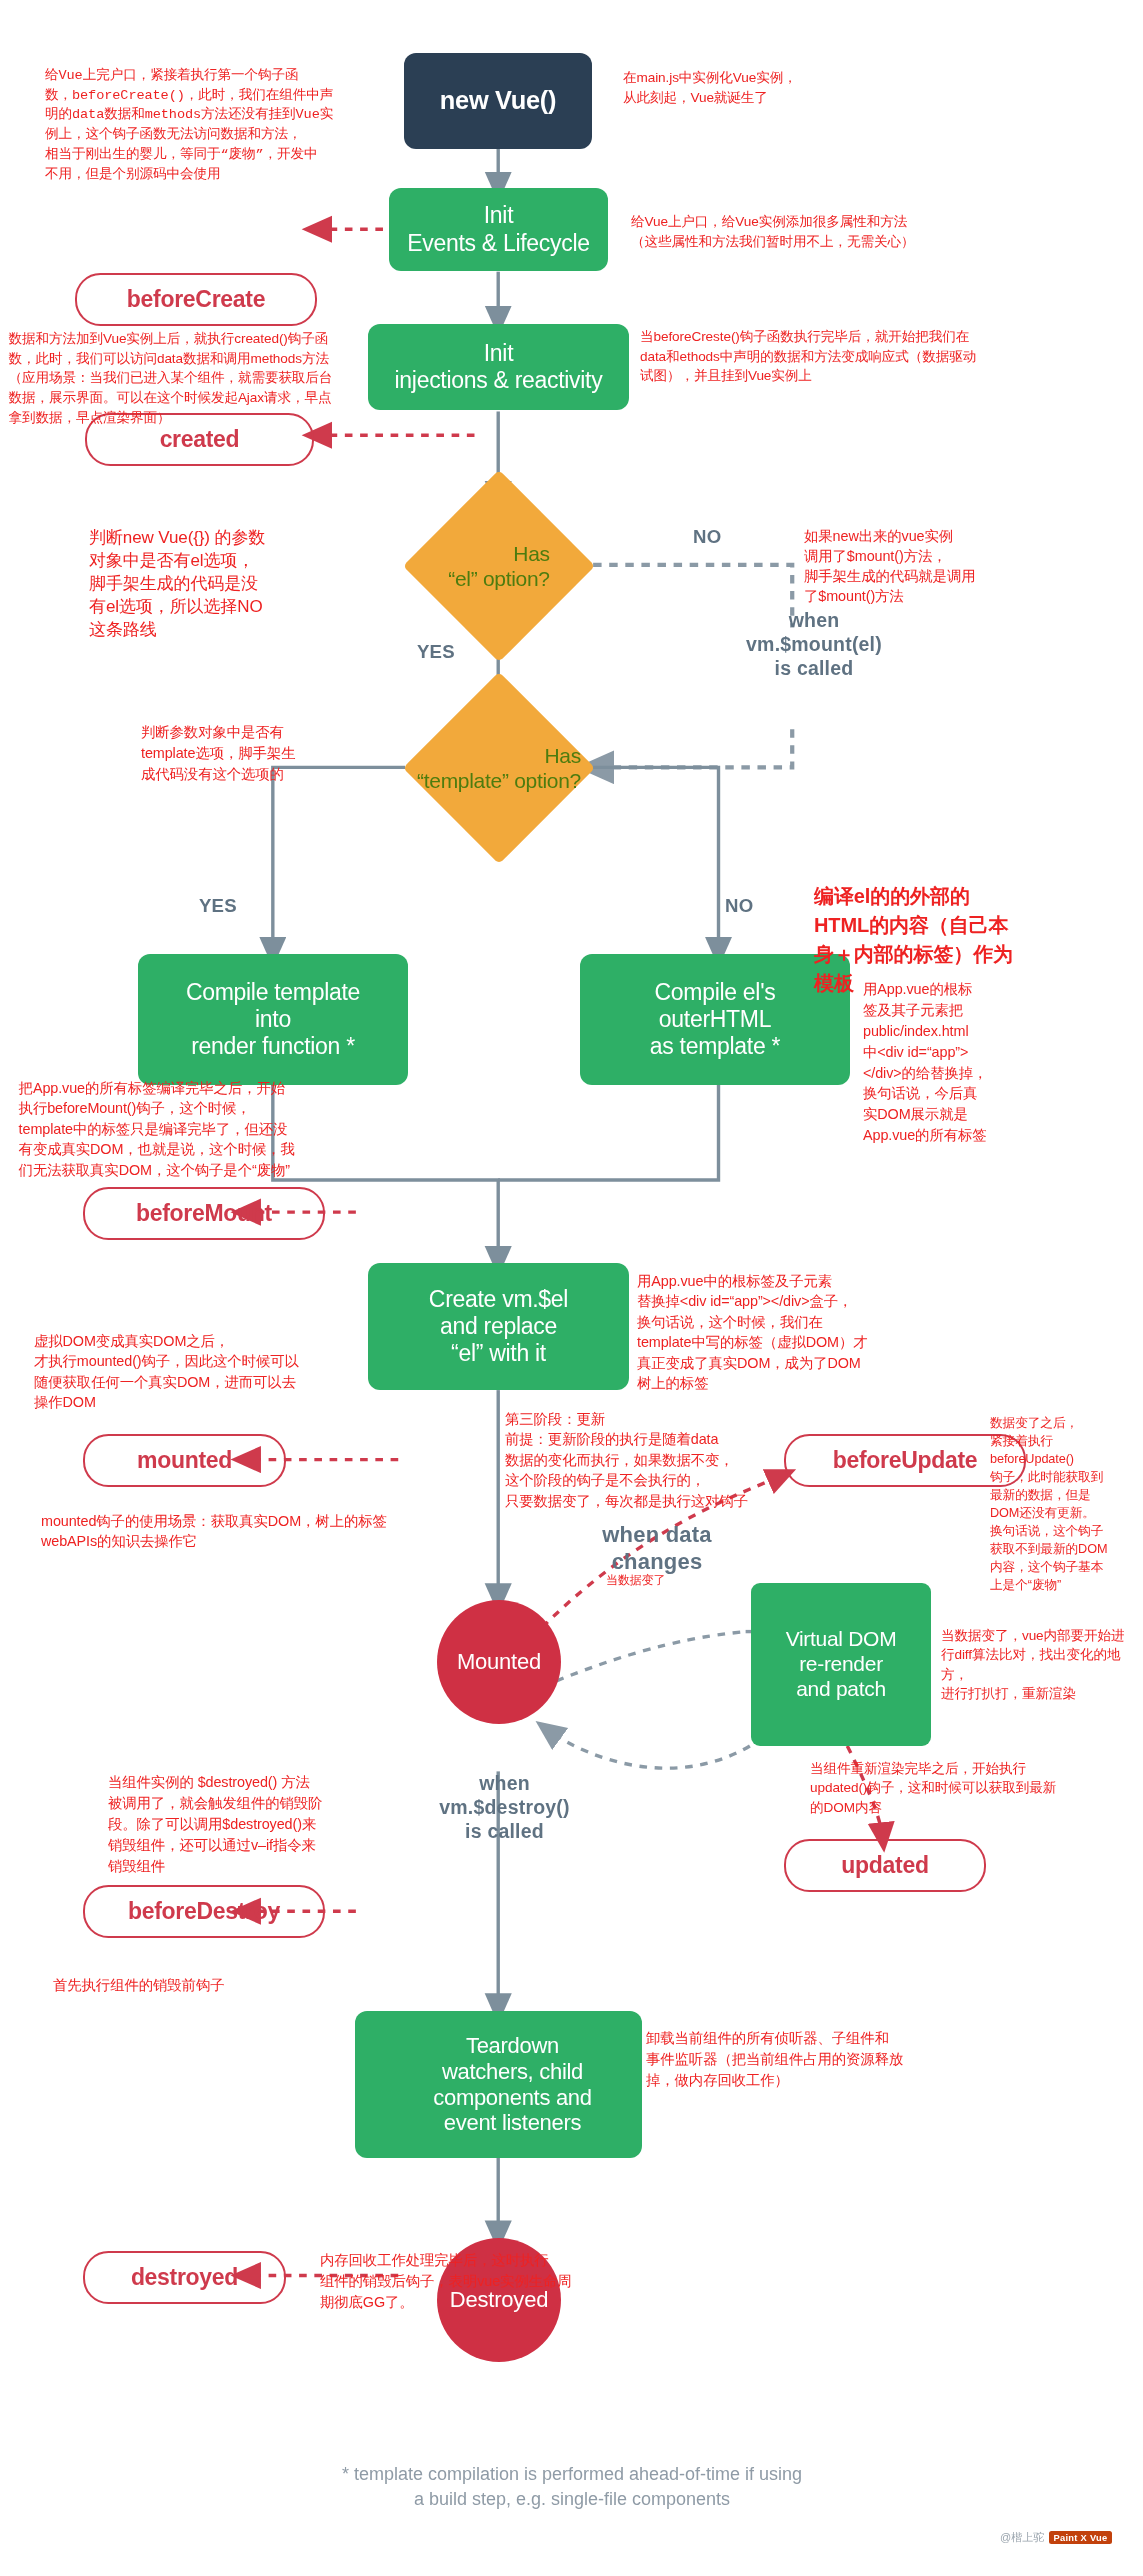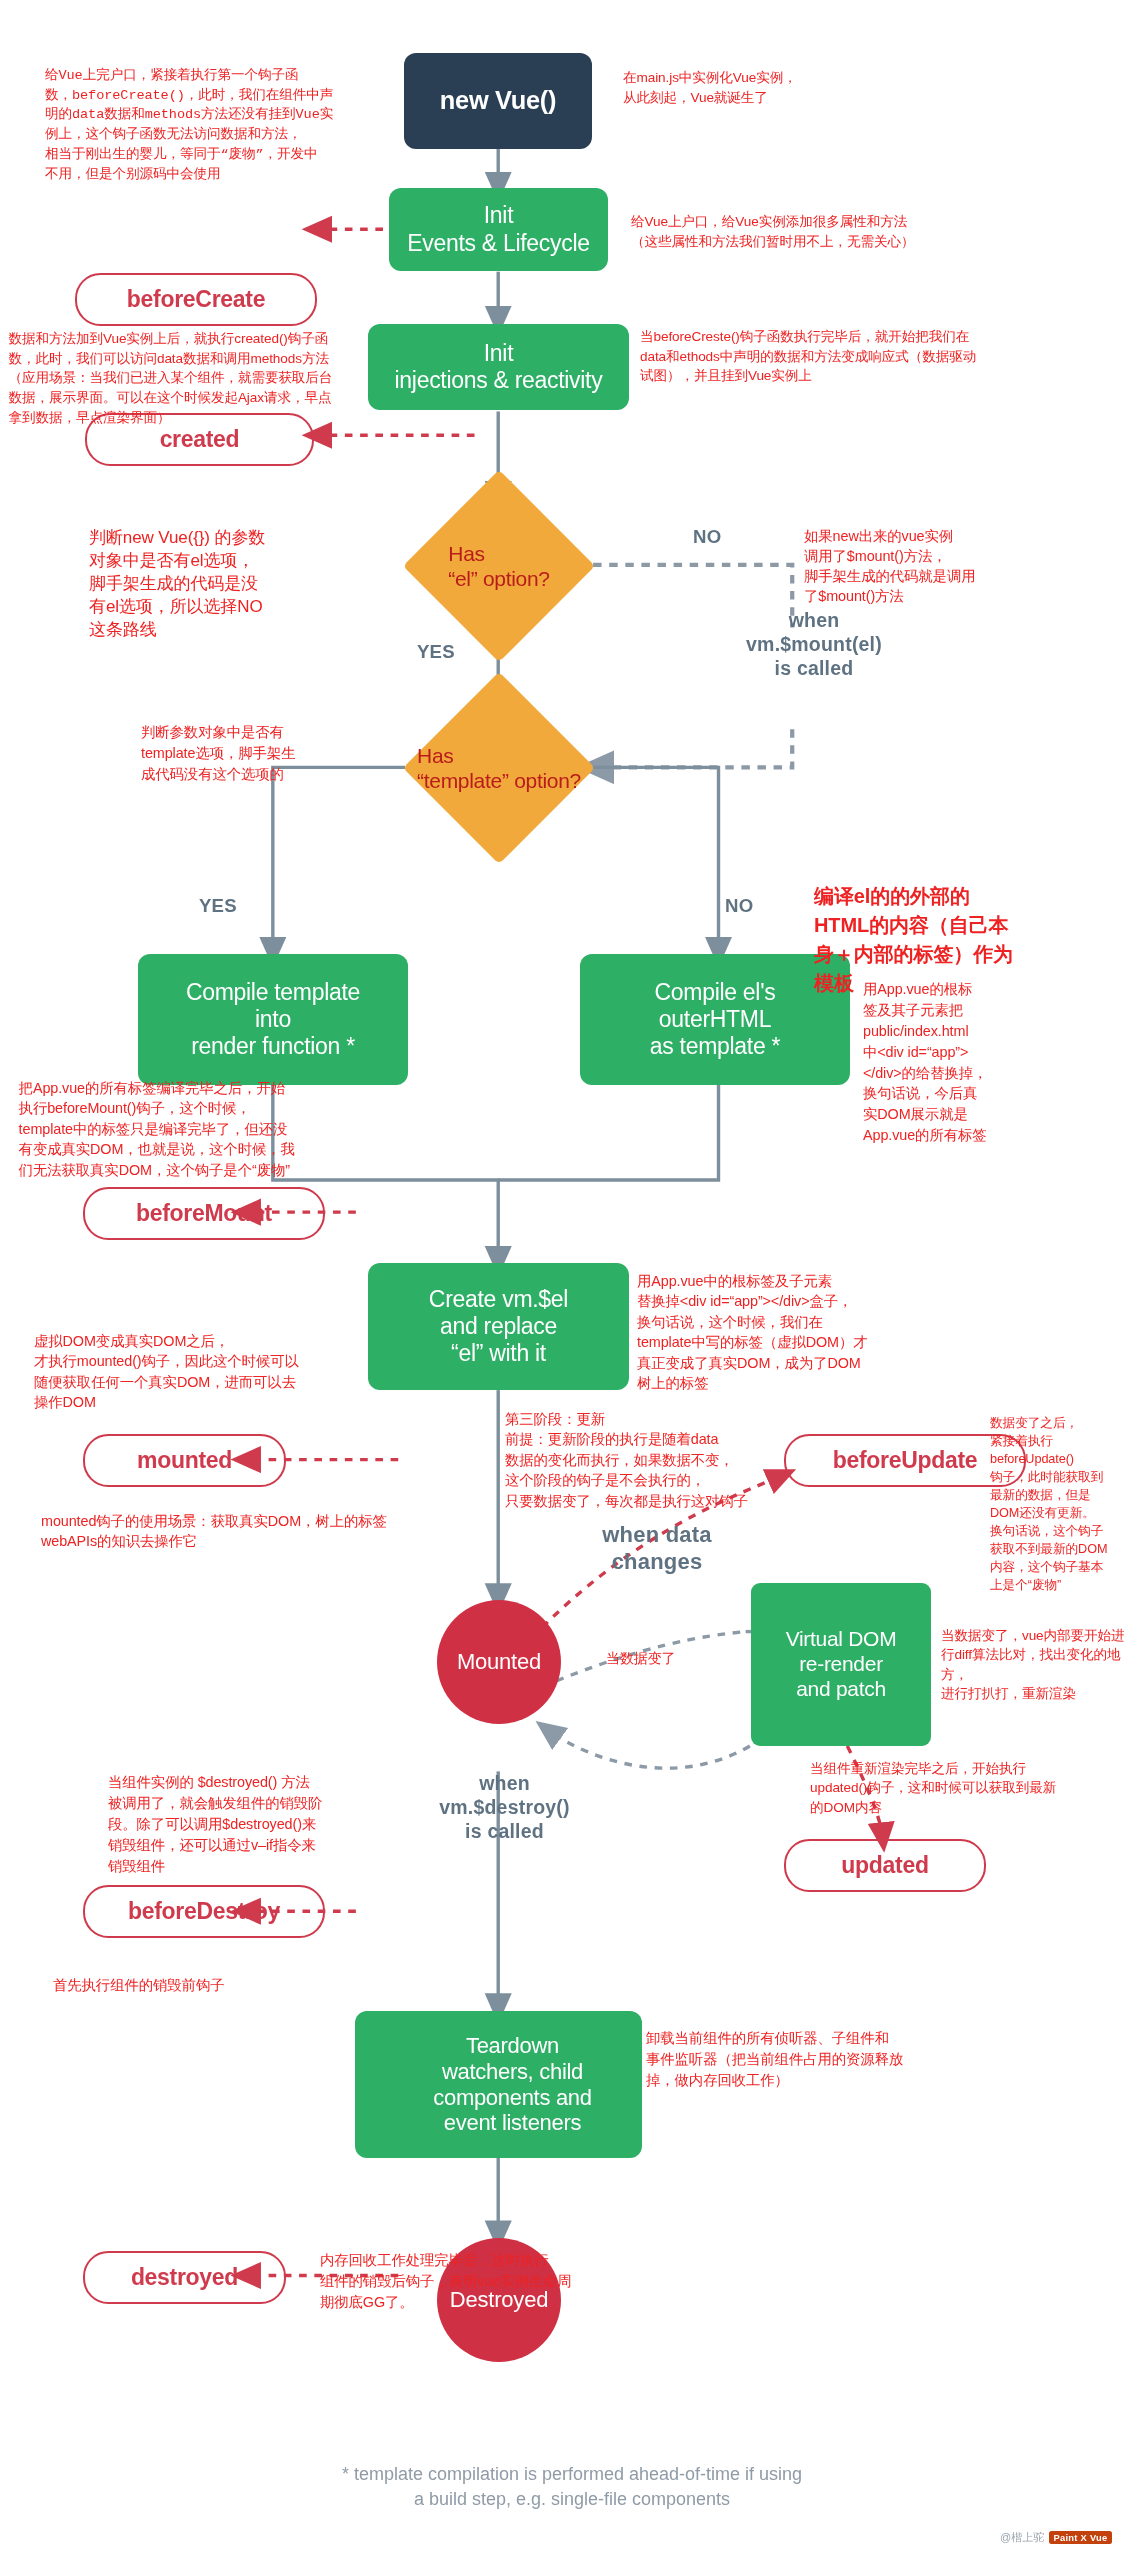--- a/index.html
+++ b/index.html
@@ -57,22 +57,22 @@
     transform: rotate(45deg);
     border-radius: 5.1px;
   }
   .n-diamond-label {
     position: absolute;
     left: 0; top: 0;
     width: 100%; height: 100%;
     display: flex;
     align-items: center;
     justify-content: center;
-    text-align: left;
-    color: #b91c1c;
+    text-align: right;
+    color: #4d7c0f;
     font-size: 21px;
     line-height: 1.2;
     white-space: pre-line;
     letter-spacing: -0.3px;
   }
   .n-circle {
     background: #cf3044;
     border-radius: 50%;
     font-size: 22px;
     font-weight: 500;
@@ -353,21 +353,21 @@
 
   <div class="note" style="left:41px; top:1511px; width:356px; font-size:14.4px; line-height:1.42;">mounted钩子的使用场景：获取真实DOM，树上的标签
 webAPIs的知识去操作它</div>
 
   <div class="note" style="left:505px; top:1409px; width:288px; font-size:14.4px; line-height:1.42;">第三阶段：更新
 前提：更新阶段的执行是随着data
 数据的变化而执行，如果数据不变，
 这个阶段的钩子是不会执行的，
 只要数据变了，每次都是执行这对钩子</div>
 
-  <div class="note" style="left:606px; top:1648px; width:170px; font-size:14px;">当数据变了</div>
+  <div class="note" style="left:606px; top:1572px; width:170px; font-size:12px;">当数据变了</div>
 
   <div class="note" style="left:990px; top:1414px; width:153px; font-size:12.7px; line-height:1.42;">数据变了之后，
 紧接着执行
 beforeUpdate()
 钩子，此时能获取到
 最新的数据，但是
 DOM还没有更新。
 换句话说，这个钩子
 获取不到最新的DOM
 内容，这个钩子基本

